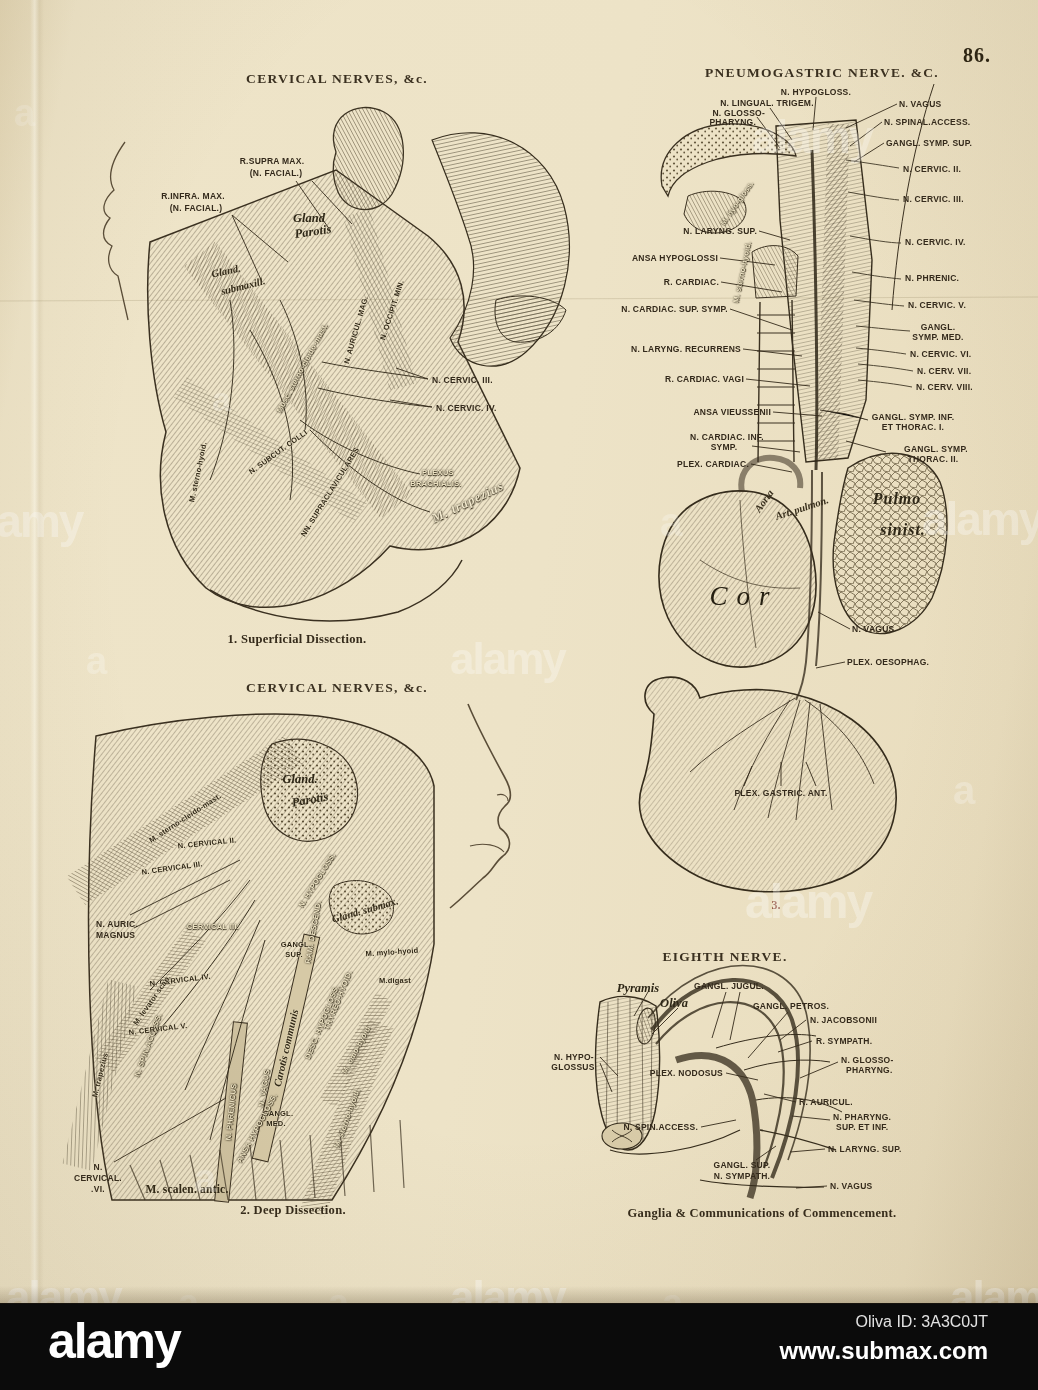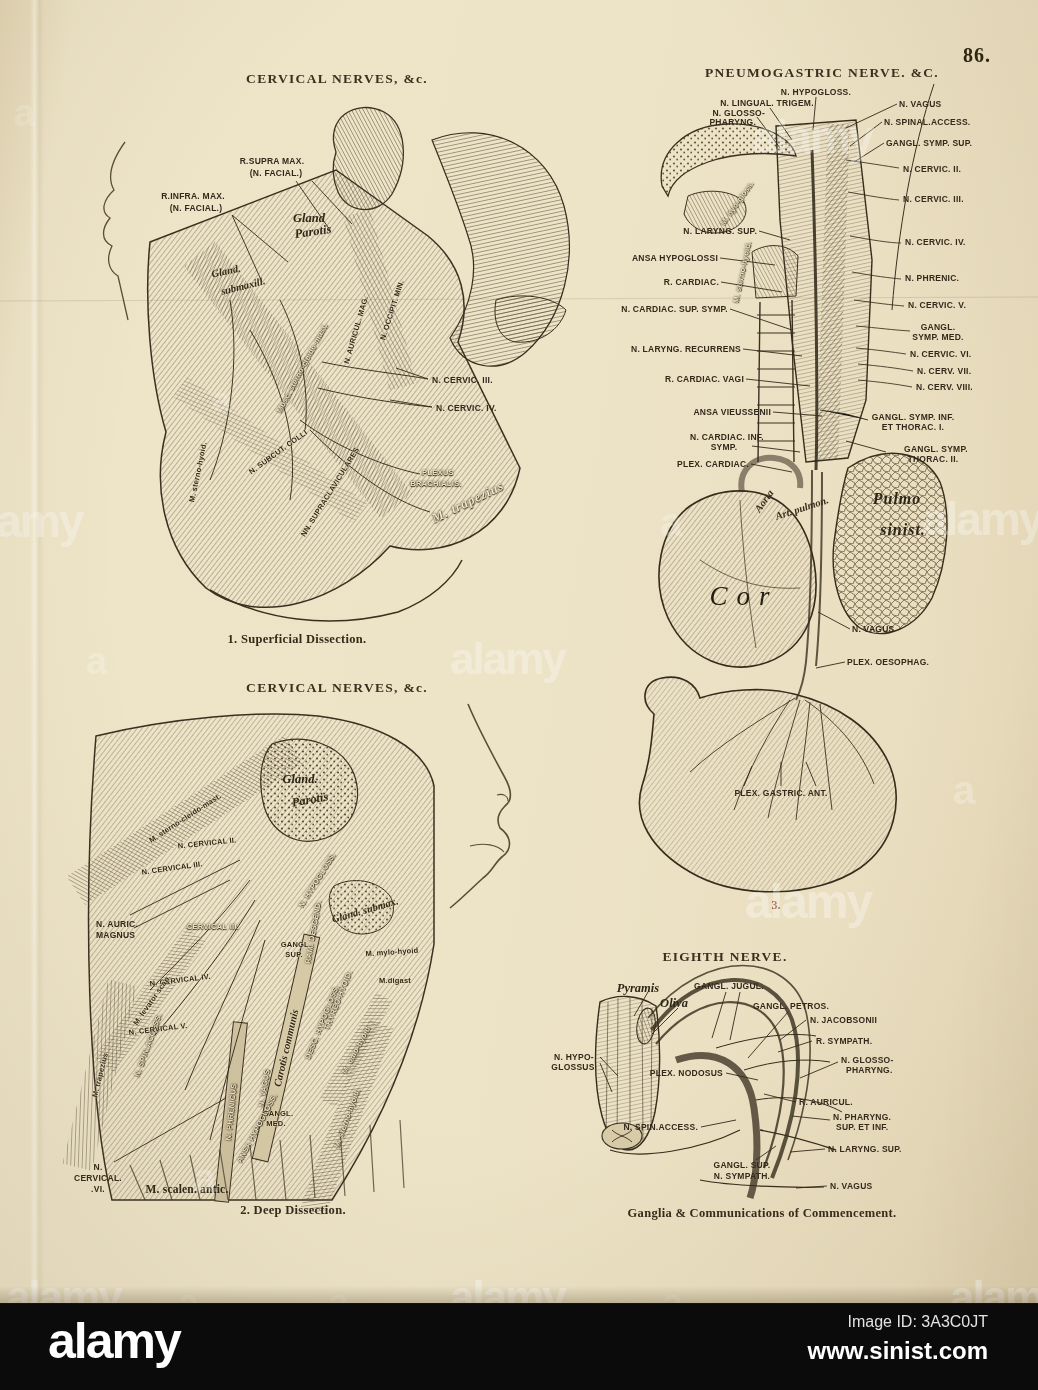--- a/index.html
+++ b/index.html
@@ -346,15 +346,15 @@
       <span class="wm" style="left: 328px; top: 1282px; font-size: 38px; opacity: 0.22;">a</span>
       <span class="wm" style="left: 450px; top: 1272px; font-size: 44px; opacity: 0.4;">alamy</span>
       <span class="wm" style="left: 662px; top: 1282px; font-size: 38px; opacity: 0.22;">a</span>
       <span class="wm" style="left: 950px; top: 1272px; font-size: 44px; opacity: 0.4;">alamy</span>
     </div>
 
   <div id="vignette"></div>
 
   <div id="footer"></div>
   <div id="flogo">alamy</div>
-  <div id="fid">Image ID: 3A3C0JT</div>
-  <div id="furl">www.sinist.com</div>
+  <div id="fid">Oliva ID: 3A3C0JT</div>
+  <div id="furl">www.submax.com</div>
 </div>
 
 </body></html>

